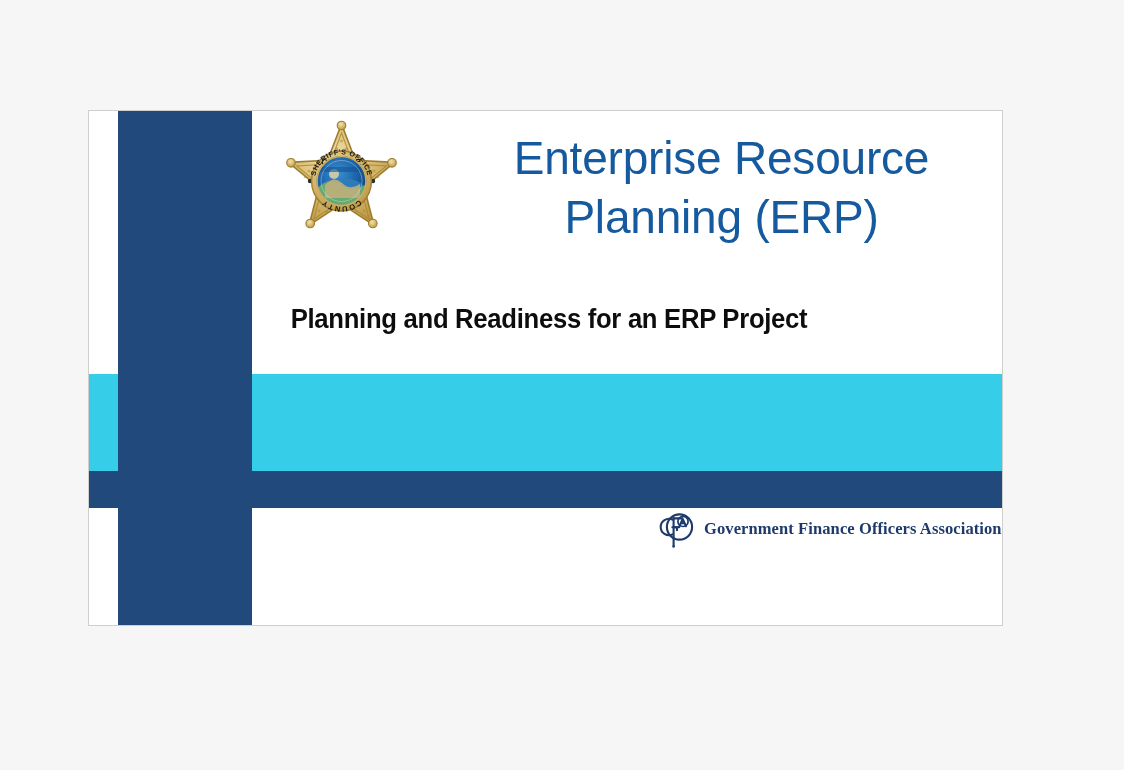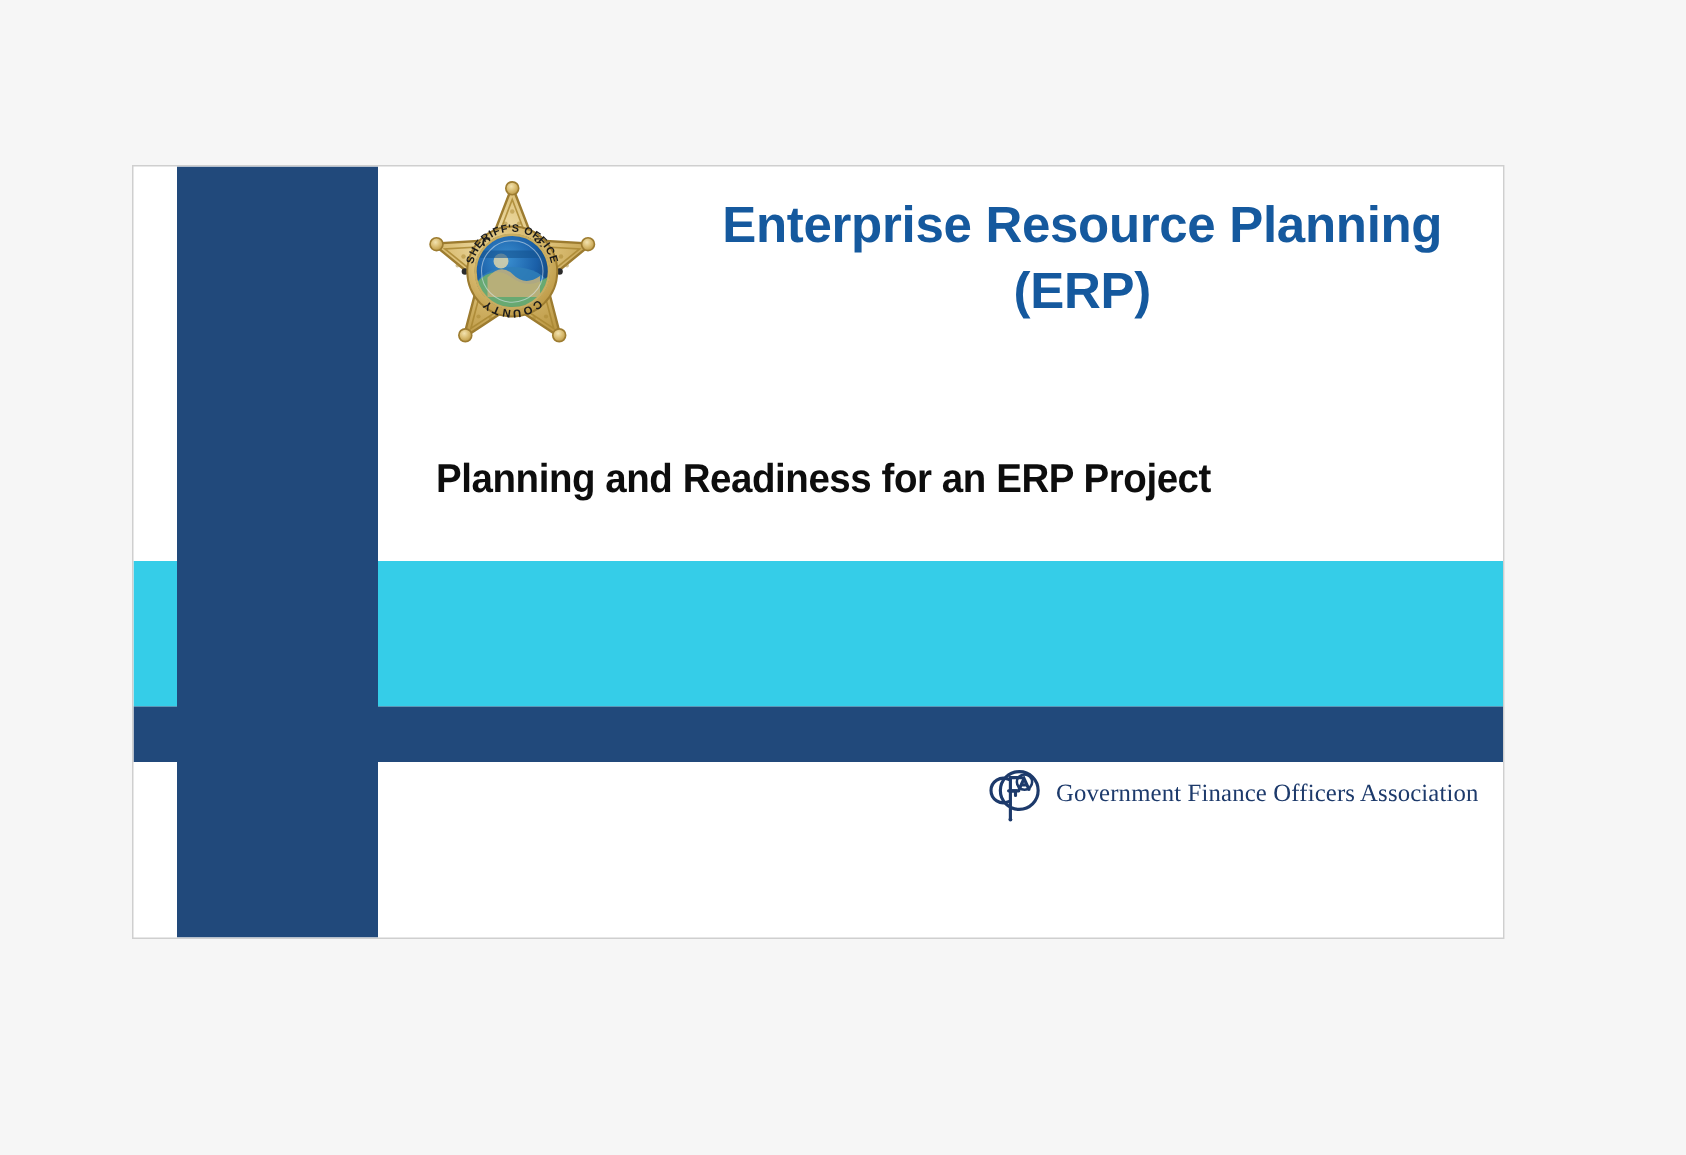--- a/index.html
+++ b/index.html
@@ -73,22 +73,22 @@
 
   
   .title {
     position: absolute;
     left: 380px;
     top: 18px;
     width: 505px;
     text-align: center;
     color: #15599e;
     font-family: "Liberation Sans", sans-serif;
-    font-size: 34px;
-    font-weight: bold;
+    font-size: 46px;
+    font-weight: normal;
     line-height: 1.28;
     letter-spacing: -0.2px;
   }
   .subtitle {
     position: absolute;
     left: 60px;
     top: 193px;
     width: 800px;
     text-align: center;
     color: #0d0d0d;
@@ -107,21 +107,21 @@
     top: 398px;
     display: flex;
     align-items: center;
     gap: 9px;
   }
   .gfoa-mark { width: 36px; height: 40px; flex: none; }
   .gfoa-mark svg { display: block; width: 100%; height: 100%; }
   .gfoa-text {
     font-family: "Liberation Serif", serif;
     font-size: 16.5px;
-    font-weight: normal;
+    font-weight: bold;
     color: #1d3a6b;
     white-space: nowrap;
     letter-spacing: 0.1px;
   }
 </style>
 </head>
 <body>
 
 <div id="slide">
 

